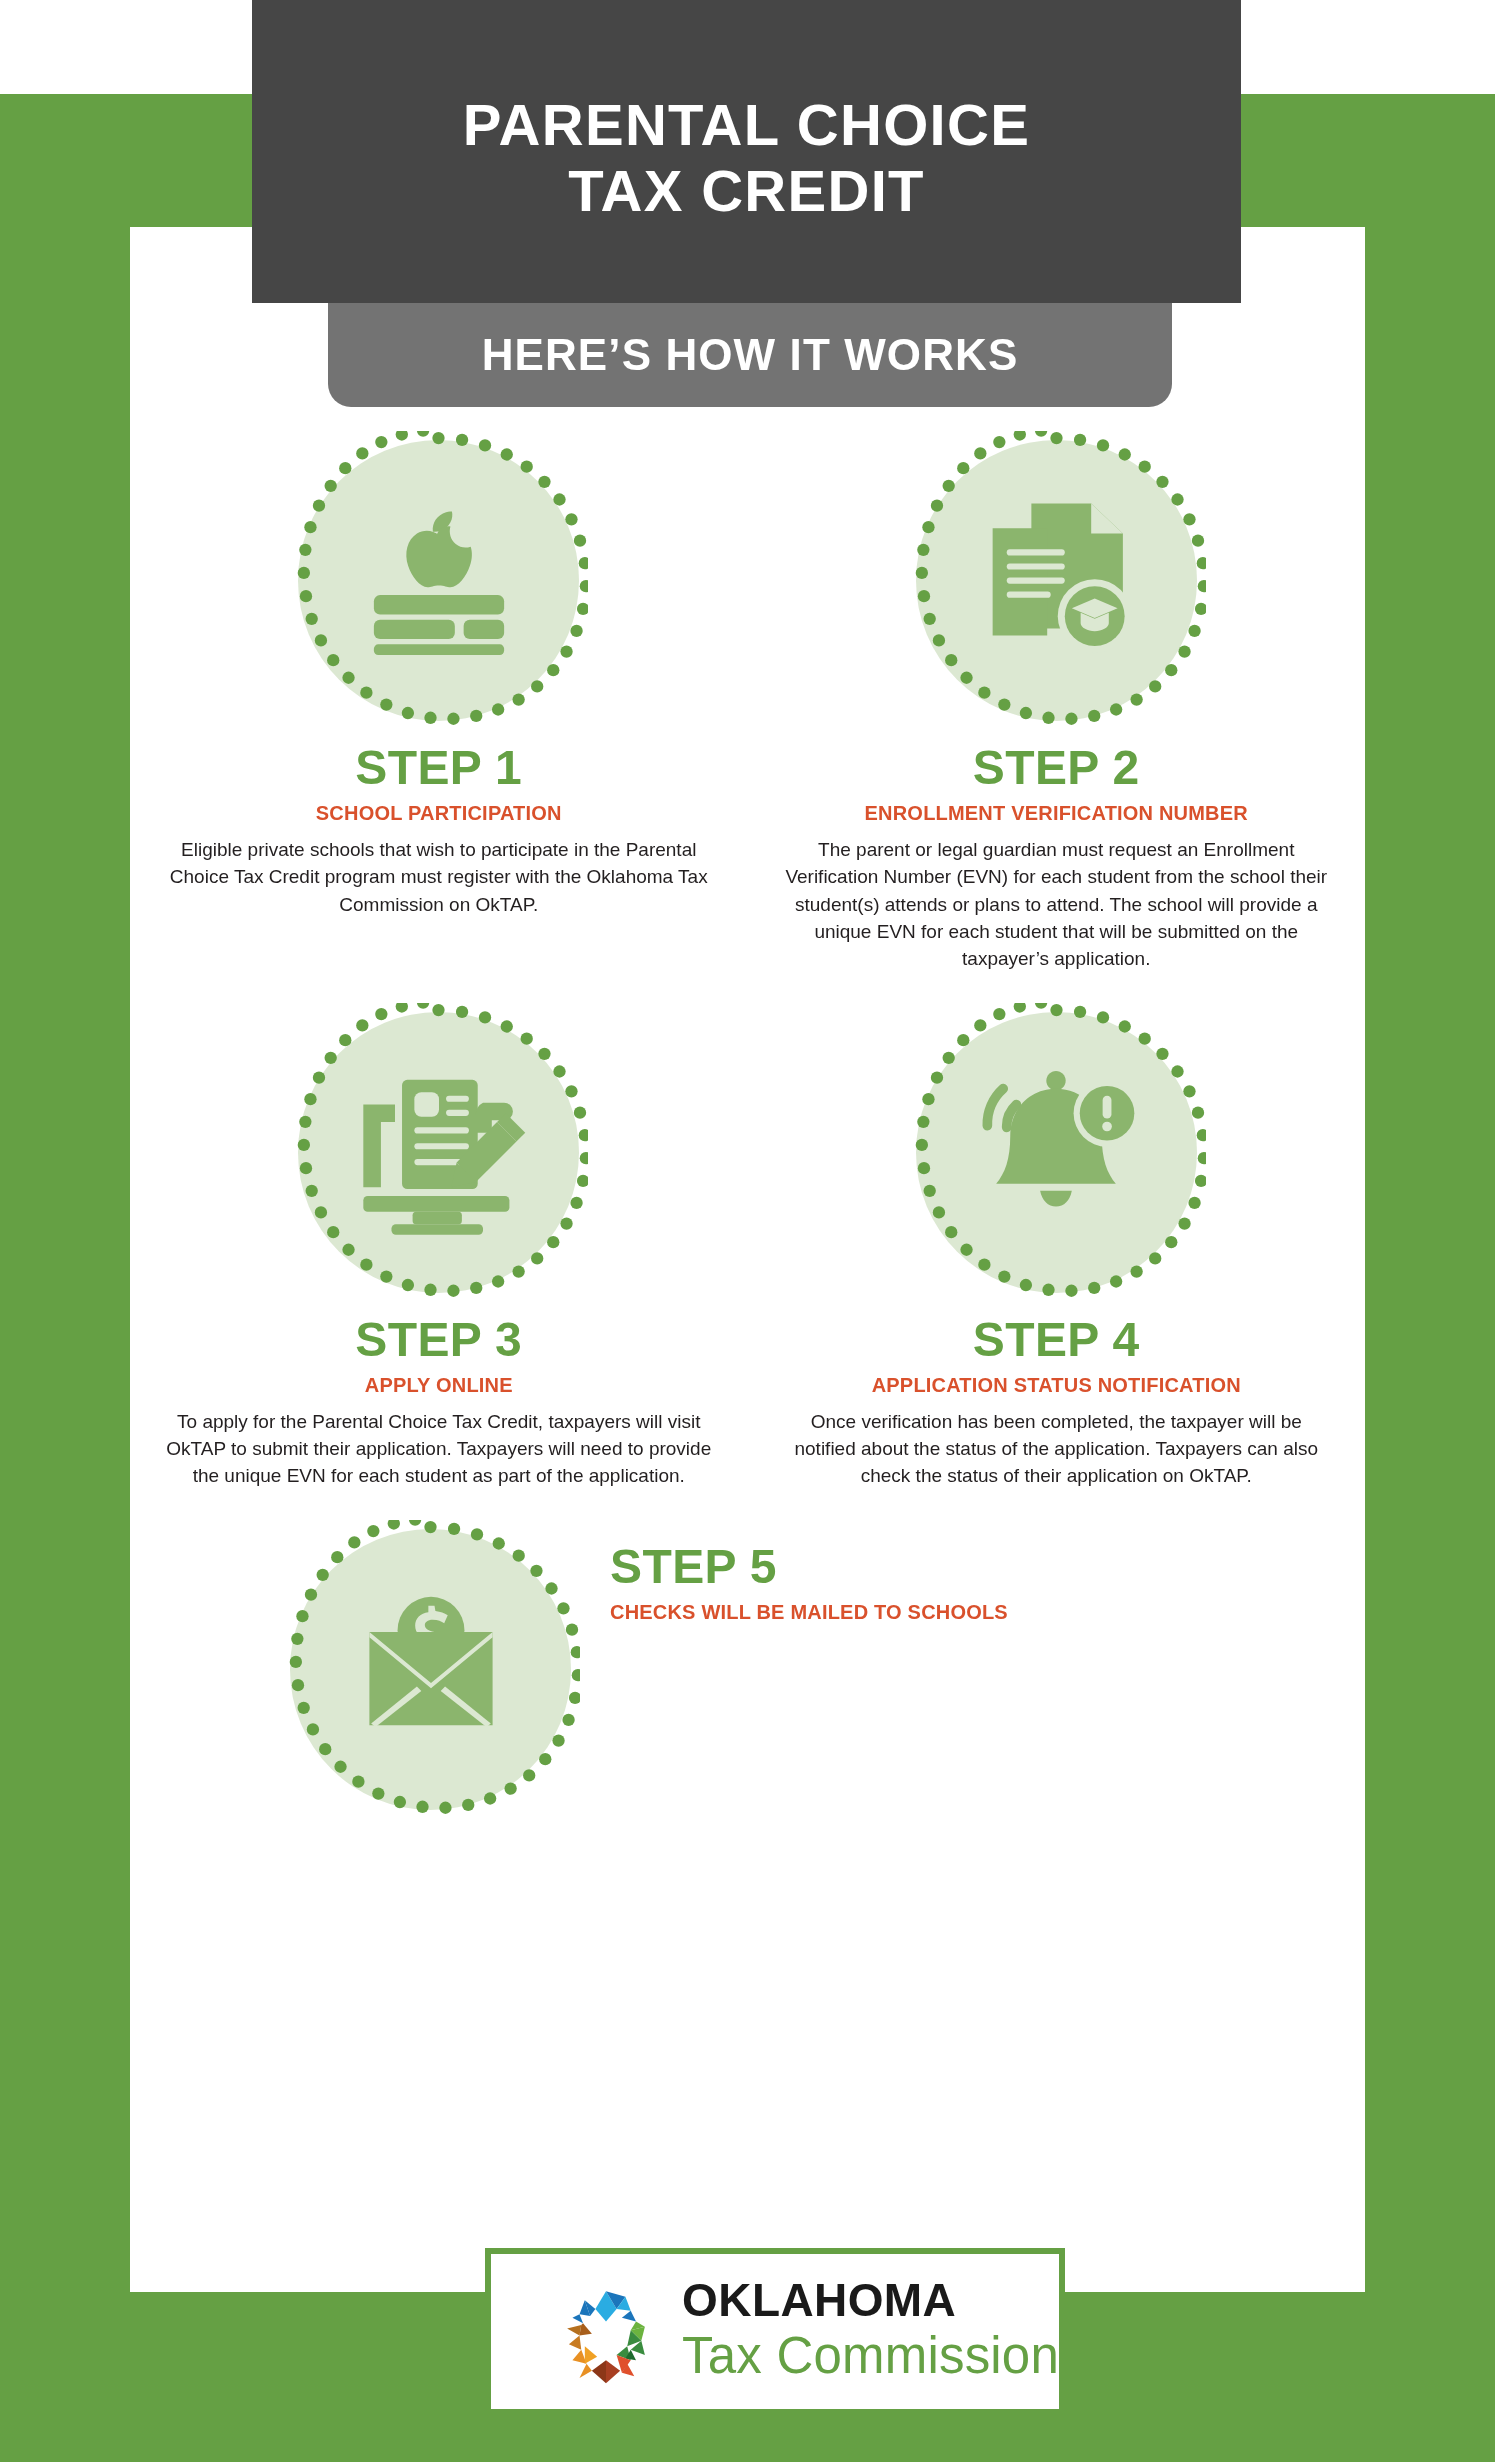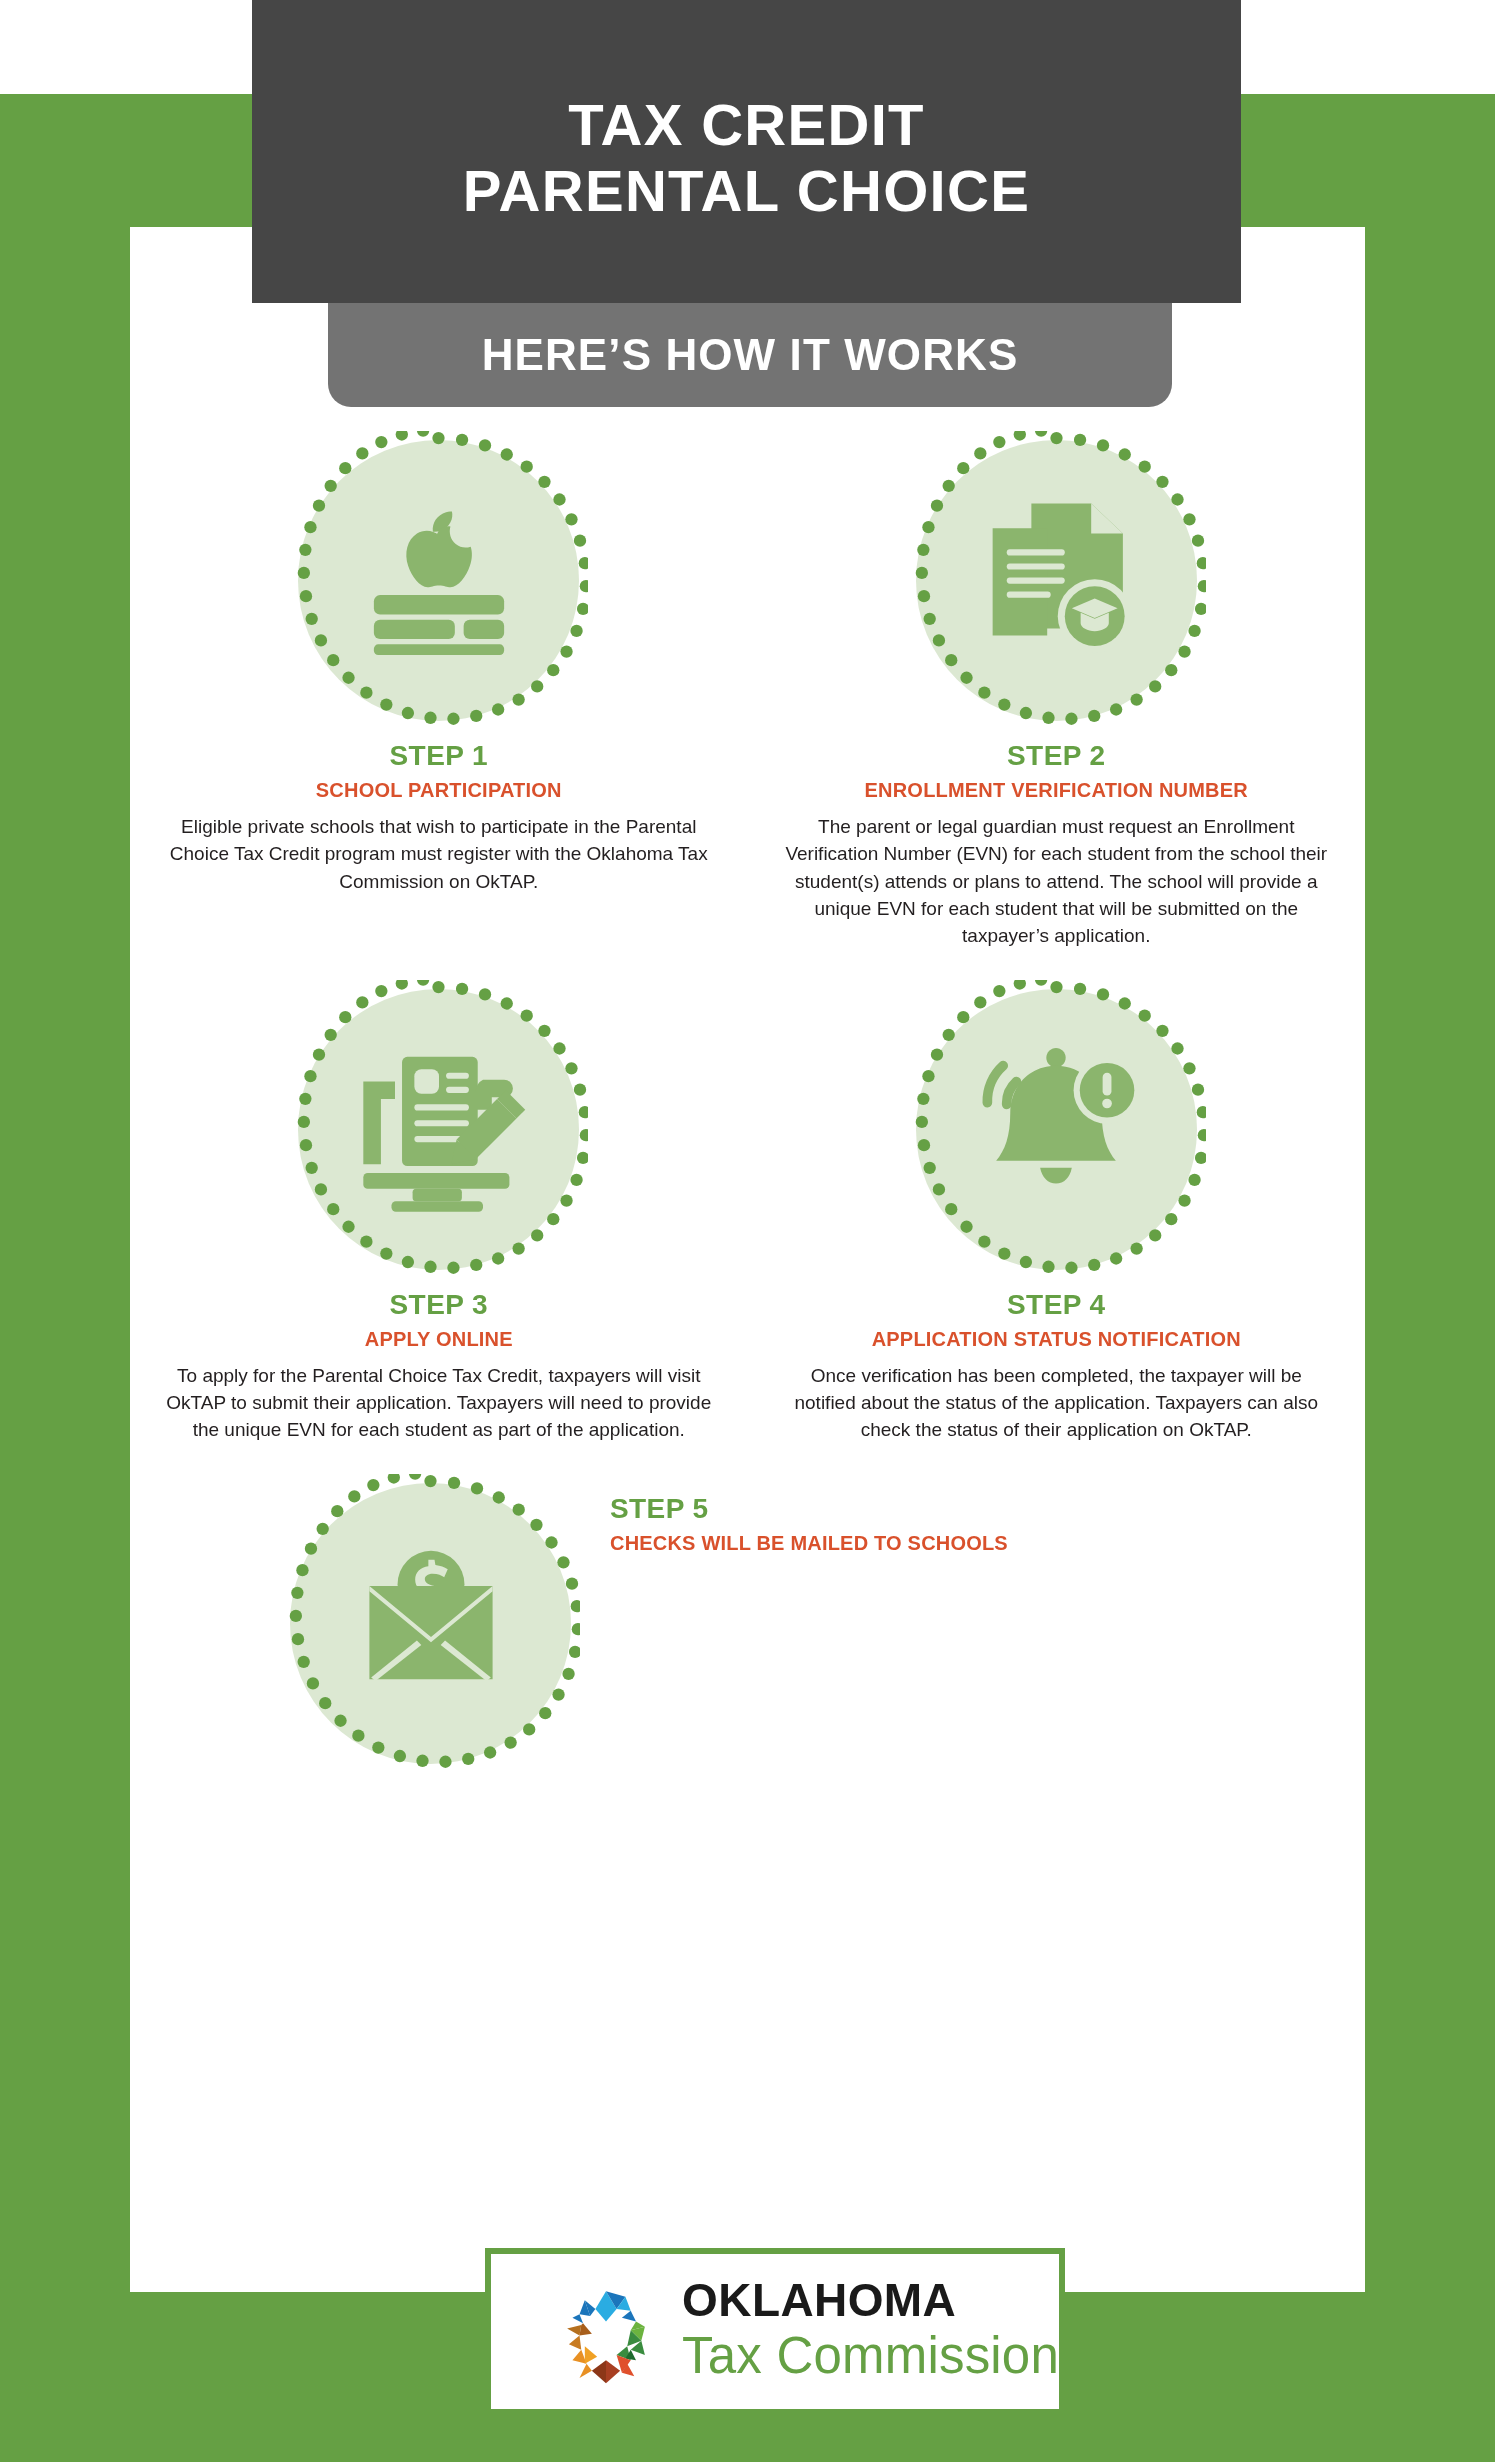--- a/index.html
+++ b/index.html
@@ -90,21 +90,21 @@
   .icon-circle .dots {
     position: absolute; left: -8.8px; top: -8.8px;
     width: 299px; height: 299px;
     pointer-events: none;
   }
   .icon-circle svg.glyph { display: block; }
 
   .step-label {
     margin-top: 19.3px;
     color: #65a044;
-    font-size: 28px;
+    font-size: 48px;
     font-weight: bold;
     letter-spacing: 0.4px;
     text-align: center;
   }
   .step-title {
     margin-top: 5.3px;
     color: #d9512c;
     font-size: 20px;
     font-weight: bold;
     text-align: center;
@@ -157,22 +157,22 @@
 </style>
 </head>
 <body>
 
 <div id="page">
 
   <div class="green-bg"></div>
   <div class="white-card"></div>
 
   <div class="title-bar">
+    <div class="line">PARENTAL CHOICE</div>
     <div class="line">TAX CREDIT</div>
-    <div class="line">PARENTAL CHOICE</div>
   </div>
 
   <div class="orange-banner">
     <span>HERE’S HOW IT WORKS</span>
   </div>
 
   <div class="steps">
 
     <div class="row">
 

